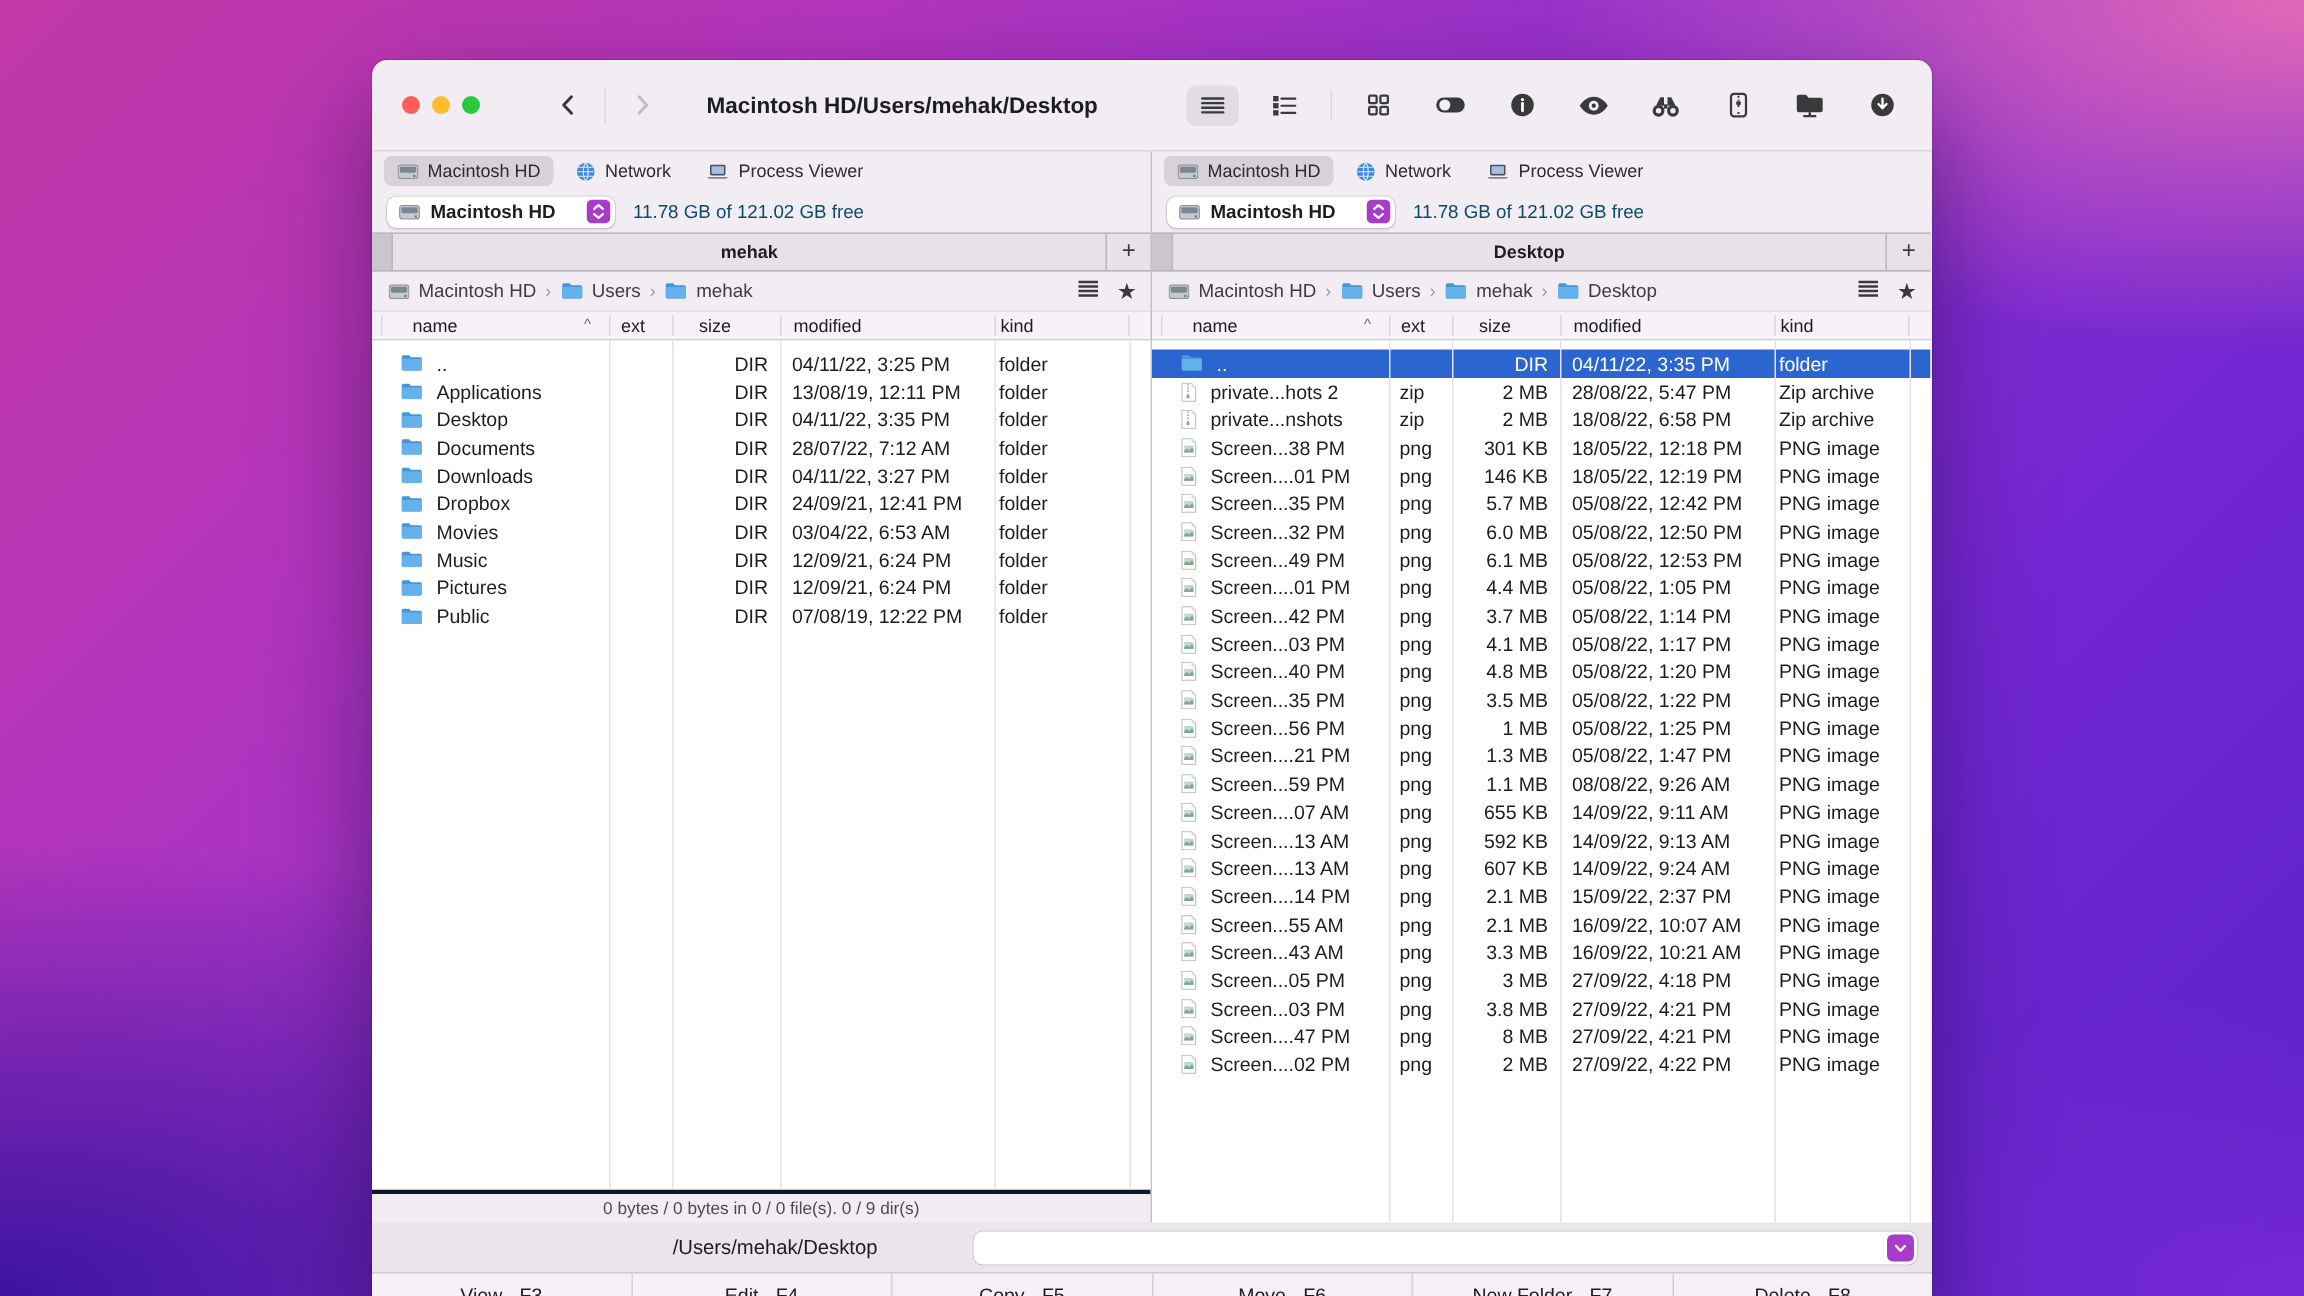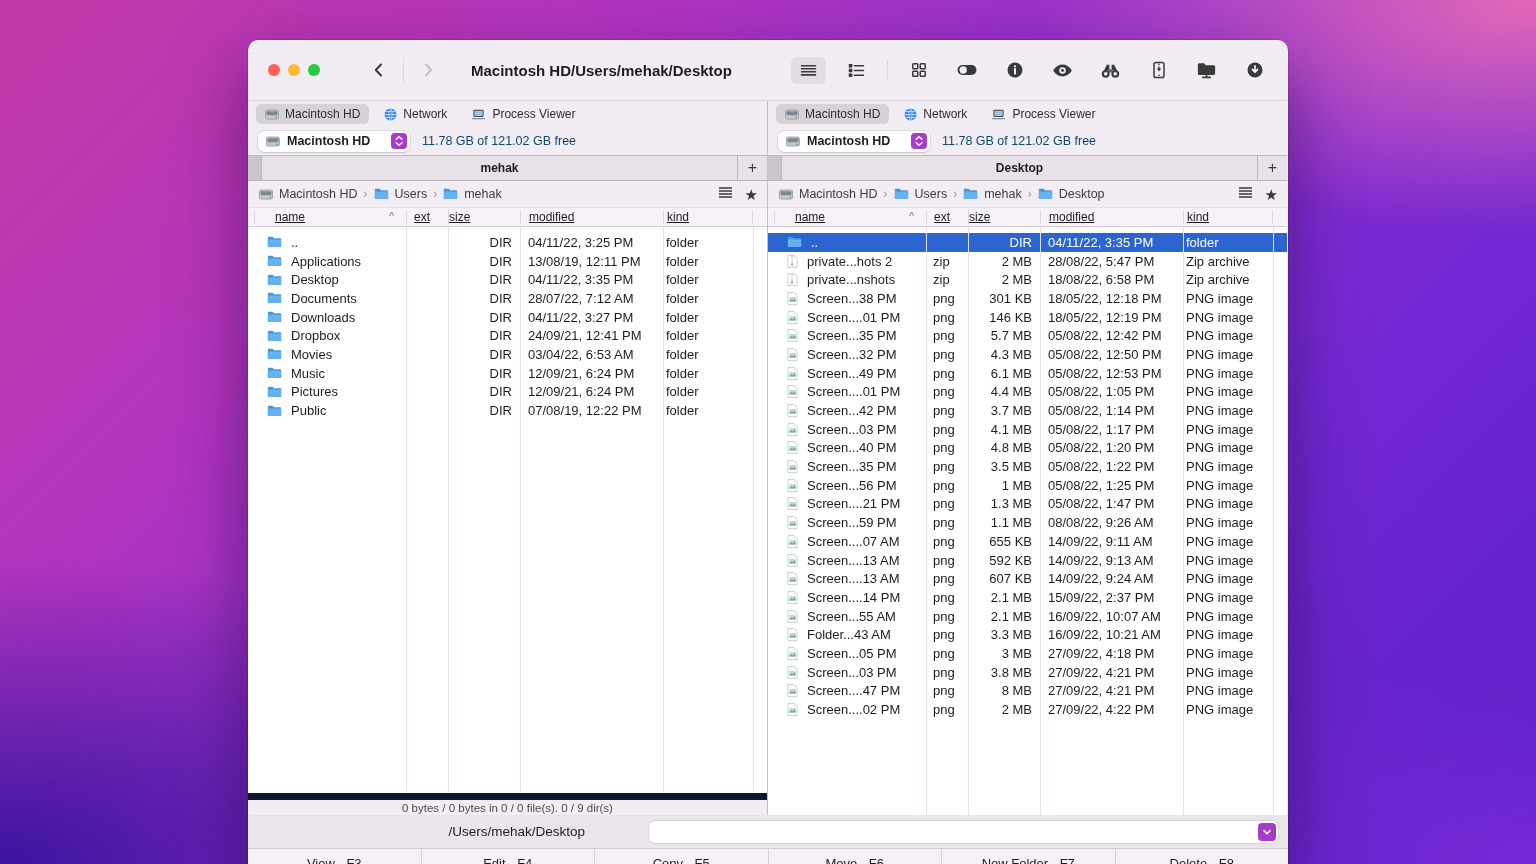--- a/index.html
+++ b/index.html
@@ -46,45 +46,45 @@
   .tabbar { height:26px; flex:0 0 26px; display:flex; background:#cbc6cd; border-top:1px solid #bfb9c1; border-bottom:1px solid #b9b3bb; }
   .tabbar .edge { width:14px; border-right:1px solid #bcb6be; }
   .tabbar .tab { flex:1; background:#e7e2e8; display:flex; align-items:center; justify-content:center; font-size:12px; font-weight:700; color:#1d1d1f; }
   .tabbar .addtab { width:30px; background:#e7e2e8; border-left:1px solid #bcb6be; display:flex; align-items:center; justify-content:center; font-size:16px; color:#3a3a3c; }
   .crumbs { height:26px; flex:0 0 26px; display:flex; align-items:center; padding:0 9px 0 11px; font-size:12.5px; color:#3c3c3e; gap:6px; }
   .crumb { display:flex; align-items:center; gap:6px; white-space:nowrap; }
   .crumb-sep { color:#9b969d; font-size:12px; }
   .crumb-actions { margin-left:auto; display:flex; align-items:center; gap:12px; color:#3a3a3c; }
   .star { font-size:15px; line-height:1; color:#3a3a3c; }
   
-  .cols { height:20px; flex:0 0 20px; display:flex; align-items:center; background:#f6f2f7; border-top:1px solid #e4dee5; border-bottom:1px solid #d2ccd4; font-size:12px; color:#1d1d1f;text-decoration:underline; }
+  .cols { height:20px; flex:0 0 20px; display:flex; align-items:center; background:#f6f2f7; border-top:1px solid #e4dee5; border-bottom:1px solid #d2ccd4; font-size:12px; color:#1d1d1f; }
   .cols .sp { width:6px; height:100%; }
   .cols .c { height:14px; line-height:14px; border-left:1px solid #dcd6dd; white-space:nowrap; overflow:hidden; }
   .cols .c.name { width:152px; padding-left:20px; position:relative; }
   .cols .c.name .caret { position:absolute; right:12px; top:0; color:#6e6a70; font-size:10px; }
   .cols .c.ext { width:42px; padding-left:7px; }
-  .cols .c.size { width:72px; }
+  .cols .c.size { width:72px; padding-left:17px; }
   .cols .c.mod { width:143px; padding-left:8px; }
   .cols .c.kind { flex:1; padding-left:3px; }
   .cols .c.tail { width:15px; }
   
   .list { flex:1 1 auto; position:relative; background:#fff; overflow:hidden; padding-top:6px; }
   .gridline { position:absolute; top:0; bottom:0; width:1px; background:#e6e1e7; z-index:3; }
   .row { height:18.7px; display:flex; align-items:center; font-size:13px; color:#1d1d1f; position:relative; z-index:1; }
   .row.selected { background:#2b66d0; color:#fff; }
   .cell { white-space:nowrap; overflow:hidden; }
   .cell.cn { width:158px; display:flex; align-items:center; padding-left:19px; gap:9px; }
   .cell.cn .nm { overflow:hidden; text-overflow:ellipsis; }
   .cell.ce { width:42px; padding-left:7px; }
   .cell.cs { width:72px; text-align:right; padding-right:8px; }
   .cell.cm { width:143px; padding-left:8px; }
   .cell.ck { flex:1; padding-left:3px; }
   .icn { display:inline-flex; flex:0 0 auto; }
   
-  .status { height:22px; flex:0 0 22px; background:#f2edf3; border-top:7px solid #0f172a; display:flex; align-items:center; justify-content:center; font-size:11.5px; color:#4e4a50; }
+  .status { height:22px; flex:0 0 22px; background:#f2edf3; border-top:3px solid #0f172a; display:flex; align-items:center; justify-content:center; font-size:11.5px; color:#4e4a50; }
   .cmdbar { height:33px; flex:0 0 33px; display:flex; align-items:center; background:#eae4eb; padding:0 10px;gap:33px; }
   .cmd-label { width:358px; text-align:right; padding-right:31px; font-size:13.5px; color:#1d1d1f; white-space:nowrap; }
   .cmd-input { flex:1; height:22px; background:#fff; border-radius:6px; box-shadow:0 0 0 0.5px rgba(0,0,0,.16); display:flex; align-items:center; justify-content:flex-end; padding:0 2px; }
   .cmd-btn { width:18px; height:18px; border-radius:4px; background:#a63cc9; display:flex; align-items:center; justify-content:center; }
   .fnbar { height:30px; flex:0 0 30px; display:flex; background:#f5f1f6; border-top:1px solid #cfc9d1; }
   .fnbtn { flex:1; display:flex; align-items:center; justify-content:center; font-size:13px; color:#1d1d1f; border-left:1px solid #d5cfd7; }
   .fnbtn:first-child { border-left:none; }
 </style>
 </head>
 <body>
@@ -691,21 +691,21 @@
                     <path d="M1 0.5h7l3 3v10H1z" fill="#fff" stroke="#b9bdc4" stroke-width="0.8"></path>
                     <path d="M8 0.5l3 3H8z" fill="#dfe3e8"></path>
                     <rect x="2.6" y="5.4" width="6.8" height="5" fill="#bcd6ea"></rect>
                     <circle cx="4.2" cy="7" r="0.8" fill="#f2e28a"></circle>
                     <path d="M2.6 9.4l2.2-1.8 1.8 1.4 1.8-2.2 1 1.2v2.4H2.6z" fill="#7fae85"></path>
                   </svg>
                 </span>
                 <span class="nm">Screen...32 PM</span>
               </div>
               <div class="cell ce">png</div>
-              <div class="cell cs">4.3 MB</div>
+              <div class="cell cs">6.0 MB</div>
               <div class="cell cm">05/08/22, 12:50 PM</div>
               <div class="cell ck">PNG image</div>
             </div>
             <div class="row">
               <div class="cell cn">
                 <span class="icn">
                   <svg width="11" height="13" viewBox="0 0 12 14">
                     <path d="M1 0.5h7l3 3v10H1z" fill="#fff" stroke="#b9bdc4" stroke-width="0.8"></path>
                     <path d="M8 0.5l3 3H8z" fill="#dfe3e8"></path>
                     <rect x="2.6" y="5.4" width="6.8" height="5" fill="#bcd6ea"></rect>
@@ -958,21 +958,21 @@
               <div class="cell cn">
                 <span class="icn">
                   <svg width="11" height="13" viewBox="0 0 12 14">
                     <path d="M1 0.5h7l3 3v10H1z" fill="#fff" stroke="#b9bdc4" stroke-width="0.8"></path>
                     <path d="M8 0.5l3 3H8z" fill="#dfe3e8"></path>
                     <rect x="2.6" y="5.4" width="6.8" height="5" fill="#bcd6ea"></rect>
                     <circle cx="4.2" cy="7" r="0.8" fill="#f2e28a"></circle>
                     <path d="M2.6 9.4l2.2-1.8 1.8 1.4 1.8-2.2 1 1.2v2.4H2.6z" fill="#7fae85"></path>
                   </svg>
                 </span>
-                <span class="nm">Folder...43 AM</span>
+                <span class="nm">Screen...43 AM</span>
               </div>
               <div class="cell ce">png</div>
               <div class="cell cs">3.3 MB</div>
               <div class="cell cm">16/09/22, 10:21 AM</div>
               <div class="cell ck">PNG image</div>
             </div>
             <div class="row">
               <div class="cell cn">
                 <span class="icn">
                   <svg width="11" height="13" viewBox="0 0 12 14">

